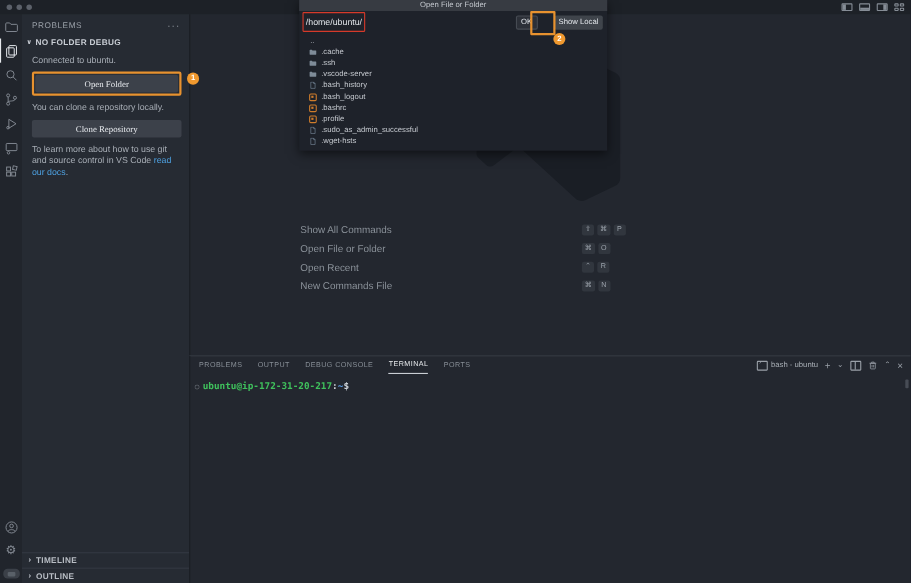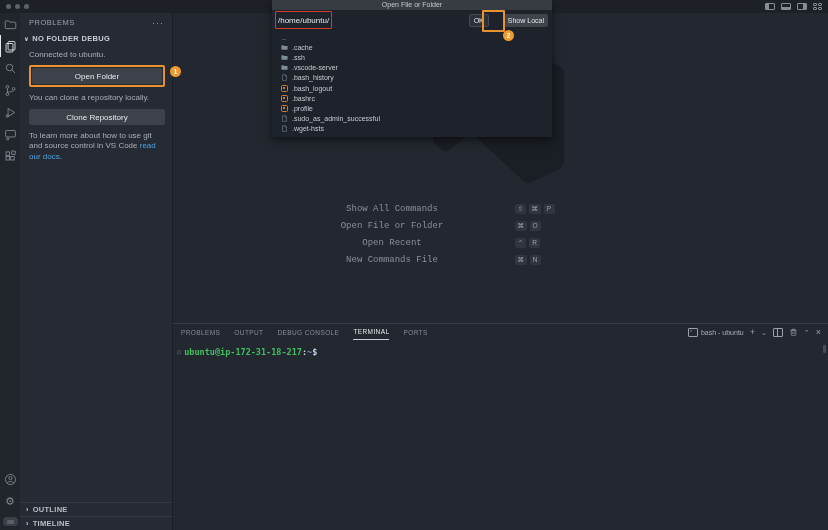--- a/index.html
+++ b/index.html
@@ -36,33 +36,33 @@
   .sb-head{display:flex;justify-content:space-between;align-items:center;padding:5px 8px 4px 9px;
            font-size:7.5px;letter-spacing:.5px;color:#9ba1a9;}
   .sb-more{color:#9ba1a9;font-size:9px;letter-spacing:1px;line-height:4px;}
   .sb-section{display:flex;align-items:center;gap:3px;padding:3px 6px 3px 4px;font-size:7.5px;font-weight:bold;
               color:#c9ced5;letter-spacing:.3px;}
   .sb-chev{font-size:6px;color:#c9ced5;}
   .sb-body{padding:4px 7px 0 9px;font-size:8px;color:#a8aeb6;line-height:1.35;}
   .btn-wrap{position:relative;margin:4px 0 6px 0;}
   .ann-box{border:2px solid #E8922F;border-radius:2px;padding:1px;}
   .sb-btn{display:block;width:100%;height:16px;background:#3c414a;border:none;border-radius:2px;
-          color:#e6e9ed;font-size:8px;font-family:Liberation Sans, sans-serif;text-align:center;line-height:16px;cursor:pointer;}
+          color:#e6e9ed;font-size:8px;font-family:Liberation Serif, serif;text-align:center;line-height:16px;cursor:pointer;}
   .sb-btn.clone{margin:5px 0 6px 0;}
   .sb-link{color:#4da0e0;}
   .sb-bottomrows{position:absolute;left:0;right:0;bottom:0;}
   .sb-row{display:flex;align-items:center;gap:4px;border-top:1px solid #343942;padding:2px 0 2px 6px;
           font-size:7.5px;font-weight:bold;color:#b9bec5;letter-spacing:.3px;}
   .sb-row .sb-chev{font-size:7px;}
   
   .editor{position:absolute;left:172px;top:13px;width:656px;height:310px;background:#23272f;border-left:1px solid #1b1e24;box-sizing:border-box;}
   .watermark{position:absolute;left:260px;top:39px;width:131px;height:131px;}
   .shortcuts{position:absolute;left:100px;top:187px;}
   .sc-row{display:flex;align-items:center;height:17px;}
-  .sc-label{width:238px;text-align:center;padding-right:4px;font-size:9px;color:#899098;font-family:Liberation Mono, monospace;}
+  .sc-label{width:238px;text-align:left;padding-right:18px;font-size:9px;color:#899098;}
   .keys{display:flex;gap:3px;}
   .key{min-width:6px;padding:1px 2.5px;background:#31363e;border-radius:2px;color:#9ba2ab;
        font-size:6.5px;text-align:center;line-height:8px;}
   
   .panel{position:absolute;left:172px;top:323px;width:656px;height:207px;background:#23272f;
          border-top:1px solid #363b43;border-left:1px solid #1b1e24;box-sizing:border-box;}
   .panel-tabs{display:flex;align-items:center;height:16px;padding-left:8px;gap:14px;}
   .ptab{font-size:6.5px;letter-spacing:.4px;color:#868d95;height:100%;display:flex;align-items:center;cursor:pointer;}
   .ptab.active{color:#e6e9ec;border-bottom:1px solid #c9ced4;box-sizing:border-box;}
   .panel-right{margin-left:auto;display:flex;align-items:center;gap:6px;padding-right:7px;}
@@ -207,25 +207,25 @@
           <button class="sb-btn">Open Folder</button>
         </div>
       </div>
       <div>You can clone a repository locally.</div>
       <button class="sb-btn clone">Clone Repository</button>
       <div><span>To learn more about how to use git and source control in VS Code </span><a class="sb-link">read our docs</a><span>.</span></div>
     </div>
     <div class="sb-bottomrows">
       <div class="sb-row">
         <span class="sb-chev">›</span>
-        <span>OUTLINE</span>
+        <span>TIMELINE</span>
       </div>
       <div class="sb-row">
         <span class="sb-chev">›</span>
-        <span>TIMELINE</span>
+        <span>OUTLINE</span>
       </div>
     </div>
   </div>
 
   <div class="editor">
     <svg class="watermark" viewBox="0 0 100 100">
       <path fill="#1a1e25" d="M70.9 99.3c1.6.6 3.4.6 5-.2l20.6-9.9c2.1-1 3.5-3.2 3.5-5.6V16.4c0-2.4-1.4-4.6-3.5-5.6L75.9.9c-2.1-1-4.5-.8-6.4.6-.3.2-.5.4-.7.6L29.4 38 12.2 25c-1.6-1.2-3.8-1.1-5.3.2l-5.5 5c-1.8 1.7-1.8 4.5 0 6.2L16.2 50 1.4 63.6c-1.8 1.7-1.8 4.5 0 6.2l5.5 5c1.5 1.4 3.7 1.5 5.3.2L29.4 62l39.4 36c.6.6 1.3 1.1 2.1 1.3zM75 27.3 45.1 50 75 72.7z"></path>
     </svg>
     <div class="shortcuts">
       <div class="sc-row">
@@ -277,21 +277,21 @@
         <span class="split-ic"></span>
         <svg width="9" height="10" viewBox="0 0 16 16" style="stroke:#9aa0a8;fill:none;stroke-width:1.2;cursor:pointer;">
             <path d="M4 5h8v8c0 .6-.4 1-1 1H5c-.6 0-1-.4-1-1z M2.5 4.8h11 M6 4.5V3h4v1.5 M6.7 7.5v4 M9.3 7.5v4"></path>
           </svg>
         <span class="pi small">⌃</span>
         <span class="pi">×</span>
       </div>
     </div>
     <div class="term-body">
       <span class="term-mark">○</span>
-      <span><span class="c-green">ubuntu@ip-172-31-18-217</span><span class="c-white">:</span><span class="c-blue">~</span><span class="c-white">$</span></span>
+      <span><span class="c-green">ubuntu@ip-172-31-20-217</span><span class="c-white">:</span><span class="c-blue">~</span><span class="c-white">$</span></span>
     </div>
     <div class="pscroll"></div>
   </div>
 
   <div class="dialog">
     <div class="dlg-title">Open File or Folder</div>
     <div class="dlg-inputrow">
       <input class="dlg-path" value="/home/ubuntu/" style="">
       <button class="dlg-btn dlg-ok">OK</button>
       <button class="dlg-btn dlg-local">Show Local</button>

